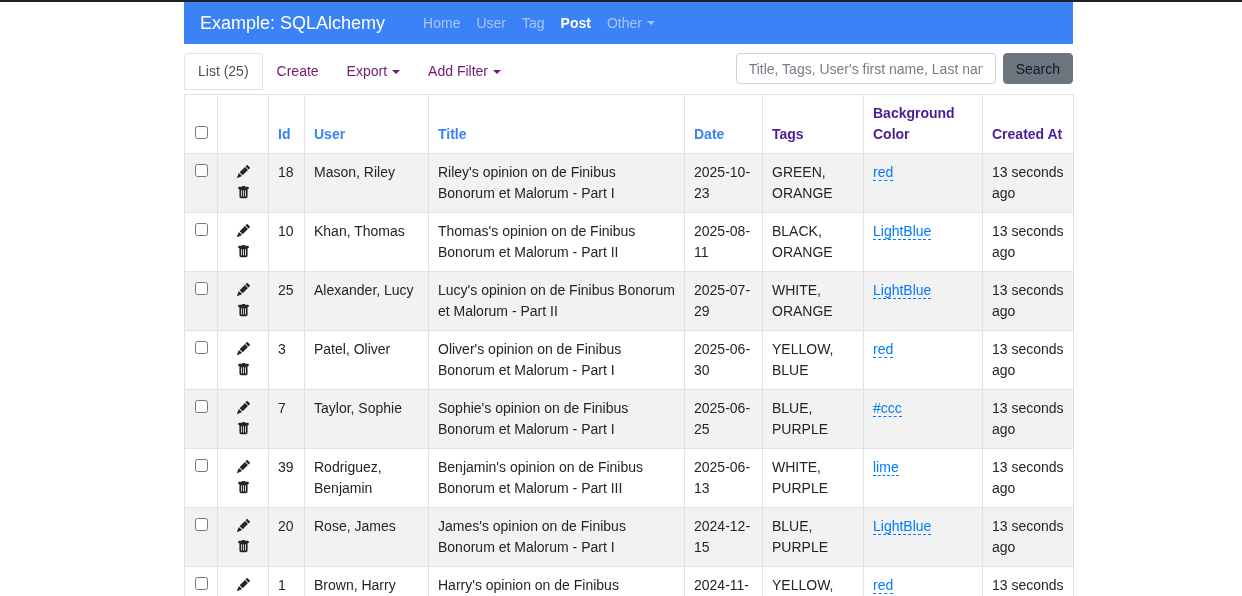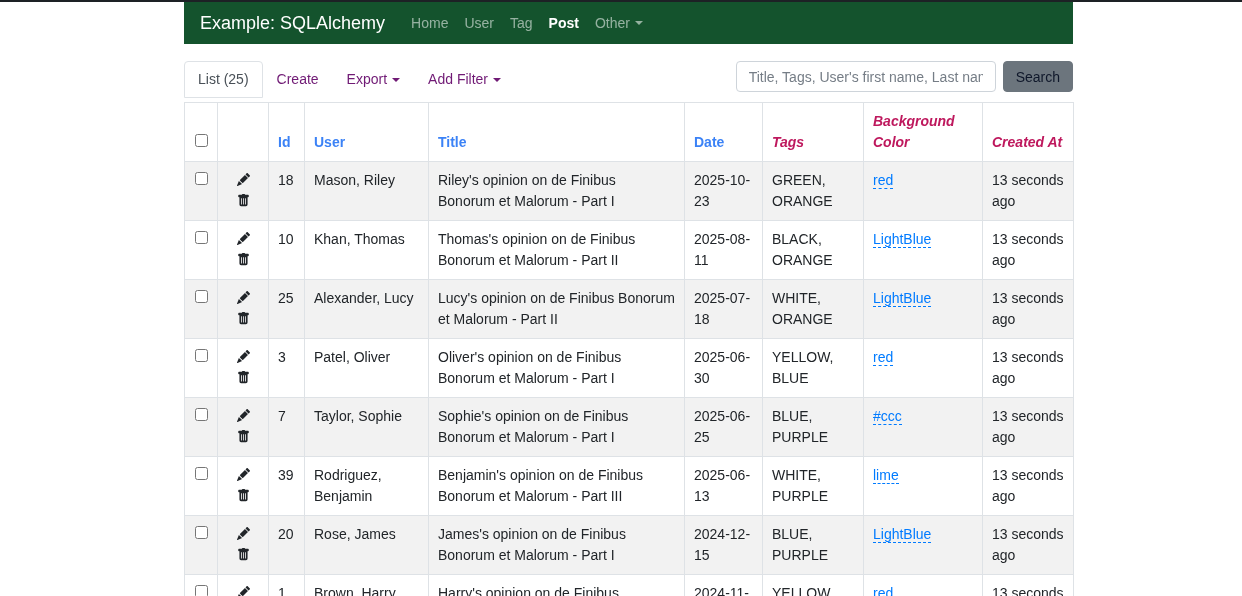--- a/index.html
+++ b/index.html
@@ -7,38 +7,38 @@
   body {
     width: 1242px; height: 596px; overflow: hidden;
     background: #fff; color: #212529;
     font: 14px/1.5 "Liberation Sans", sans-serif;
   }
   .top-strip { width: 1242px; height: 2px; background: #1d2125; }
   .container { width: 889px; margin-left: 184px; }
 
   
   .navbar {
-    height: 42px; background: #14532d;
+    height: 42px; background: #3b82f6;
     display: flex; align-items: center; padding: 0 16px;
   }
   .brand { color: #fff; font-size: 18px; text-decoration: none; margin-right: 14px; white-space: nowrap; }
-  .navbar-nav { display: flex; list-style: none; margin: 4px; padding: 0; }
+  .navbar-nav { display: flex; list-style: none; margin: 16px; padding: 0; }
   .nav-link {
     color: rgba(255,255,255,.55); padding: 0 8px; text-decoration: none;
     display: inline-flex; align-items: center; white-space: nowrap;
   }
   .nav-link.active { color: #fff; font-weight: bold; }
   .caret {
     width: 0; height: 0; display: inline-block; margin-left: 5px;
     border-left: 4px solid transparent; border-right: 4px solid transparent;
     border-top: 4px solid currentColor;
   }
 
   
-  .toolbar { display: flex; align-items: flex-start; margin-top: 17px; }
+  .toolbar { display: flex; align-items: flex-start; margin-top: 9px; }
   .tabs { display: flex; list-style: none; margin: 0; padding: 0; }
   .tab-link {
     display: inline-flex; align-items: center; padding: 7px 13px;
     color: #701a75; text-decoration: none; border: 1px solid transparent; white-space: nowrap;
   }
   .tab-link.active {
     color: #495057; background: #fff; border-color: #dee2e6;
     border-radius: 4px 4px 0 0;
   }
   .search-group { margin-left: auto; display: flex; gap: 7px; }
@@ -53,21 +53,21 @@
     font: 14px "Liberation Sans", sans-serif; cursor: pointer;
   }
 
   
   table { border-collapse: collapse; table-layout: fixed; width: 889px; margin-top: 4px; }
   th, td { border: 1px solid #dee2e6; padding: 8px 9px; text-align: left; overflow-wrap: normal; }
   thead th { vertical-align: bottom; font-weight: bold; }
   tbody td { vertical-align: top; }
   tbody tr:nth-child(odd) { background: #f2f2f2; }
   .th-link { color: #3b82f6; text-decoration: none; font-weight: bold; }
-  .th-link.plain { color: #be185d; cursor: default; font-style: italic; }
+  .th-link.plain { color: #4c1d95; cursor: default; }
   .col-check, .col-actions { text-align: center; }
   .action-link { color: #212529; text-decoration: none; margin: 0 3px; }
   .action-link svg { vertical-align: -1px; }
   .editable { color: #007bff; text-decoration: none; border-bottom: 1px dashed #007bff; margin-top: 8px; }
   input[type="checkbox"] { width: 13px; height: 13px; margin: 2px 0 0 0; }
 </style>
 </head>
 <body>
 
 <div class="top-strip"></div>
@@ -235,21 +235,21 @@
       <a class="action-link"><span><svg width="13" height="13" viewBox="0 0 16 16" fill="#212529">
                   <path d="M12.854.146a.5.5 0 0 0-.707 0L10.5 1.793 14.207 5.5l1.647-1.646a.5.5 0 0 0 0-.708l-3-3zm.646 6.061L9.793 2.5 3.293 9H3.5a.5.5 0 0 1 .5.5v.5h.5a.5.5 0 0 1 .5.5v.5h.5a.5.5 0 0 1 .5.5v.5h.5a.5.5 0 0 1 .5.5v.207l6.5-6.5zm-7.468 7.468A.5.5 0 0 1 6 13.5V13h-.5a.5.5 0 0 1-.5-.5V12h-.5a.5.5 0 0 1-.5-.5V11h-.5a.5.5 0 0 1-.5-.5V10h-.5a.5.5 0 0 1-.175-.032l-.179.178a.5.5 0 0 0-.11.168l-2 5a.5.5 0 0 0 .65.65l5-2a.5.5 0 0 0 .168-.11l.178-.178z"></path>
                 </svg></span></a>
       <a class="action-link"><span><svg width="13" height="13" viewBox="0 0 16 16" fill="#212529">
                   <path d="M2.5 1a1 1 0 0 0-1 1v1a1 1 0 0 0 1 1H3v9a2 2 0 0 0 2 2h6a2 2 0 0 0 2-2V4h.5a1 1 0 0 0 1-1V2a1 1 0 0 0-1-1H10a1 1 0 0 0-1-1H7a1 1 0 0 0-1 1H2.5zm3 4a.5.5 0 0 1 .5.5v7a.5.5 0 0 1-1 0v-7a.5.5 0 0 1 .5-.5zM8 5a.5.5 0 0 1 .5.5v7a.5.5 0 0 1-1 0v-7A.5.5 0 0 1 8 5zm3 .5v7a.5.5 0 0 1-1 0v-7a.5.5 0 0 1 1 0z"></path>
                 </svg></span></a>
     </td>
     <td>25</td>
     <td>Alexander, Lucy</td>
     <td>Lucy's opinion on de Finibus Bonorum et Malorum - Part II</td>
-    <td>2025-07-18</td>
+    <td>2025-07-29</td>
     <td>WHITE, ORANGE</td>
     <td>
       <a class="editable">LightBlue</a>
     </td>
     <td>13 seconds ago</td>
   </tr>
         <tr>
     <td class="col-check">
       <input type="checkbox" style="">
     </td>

